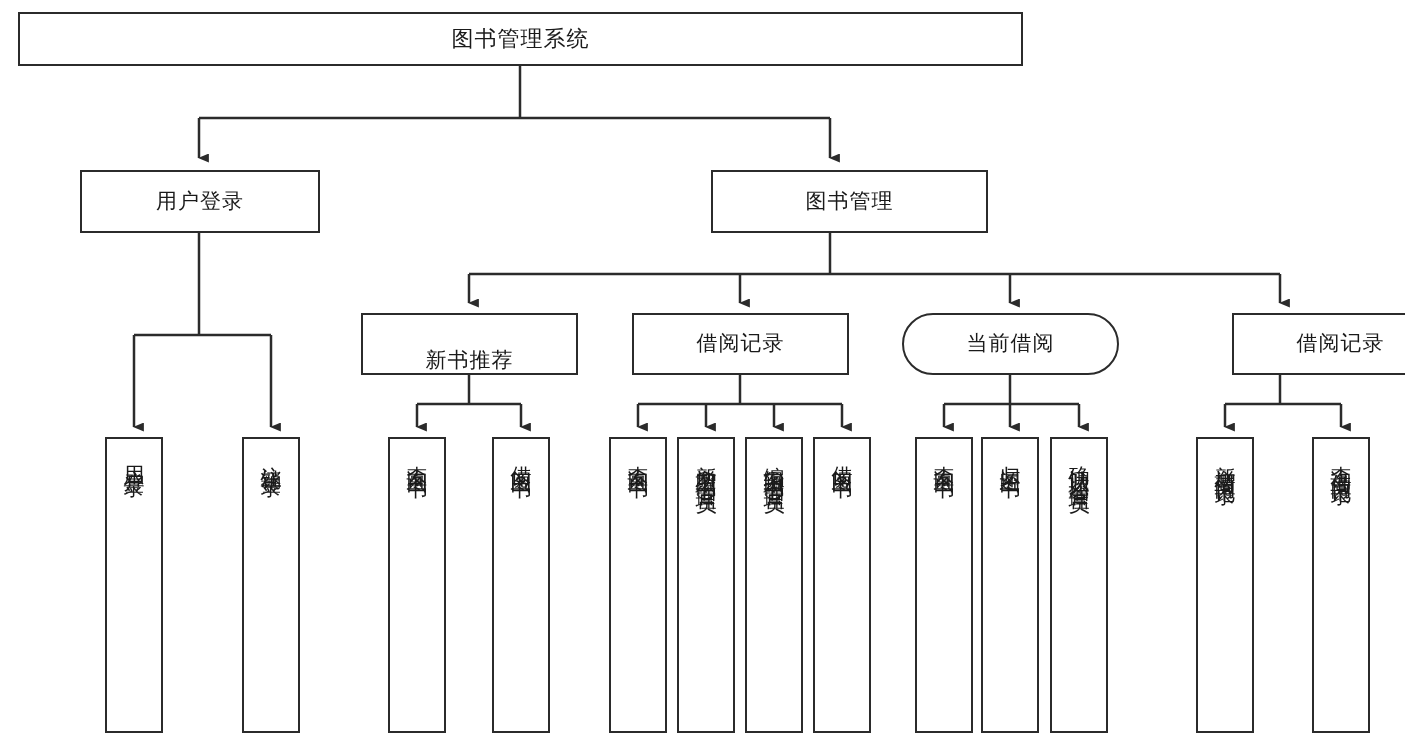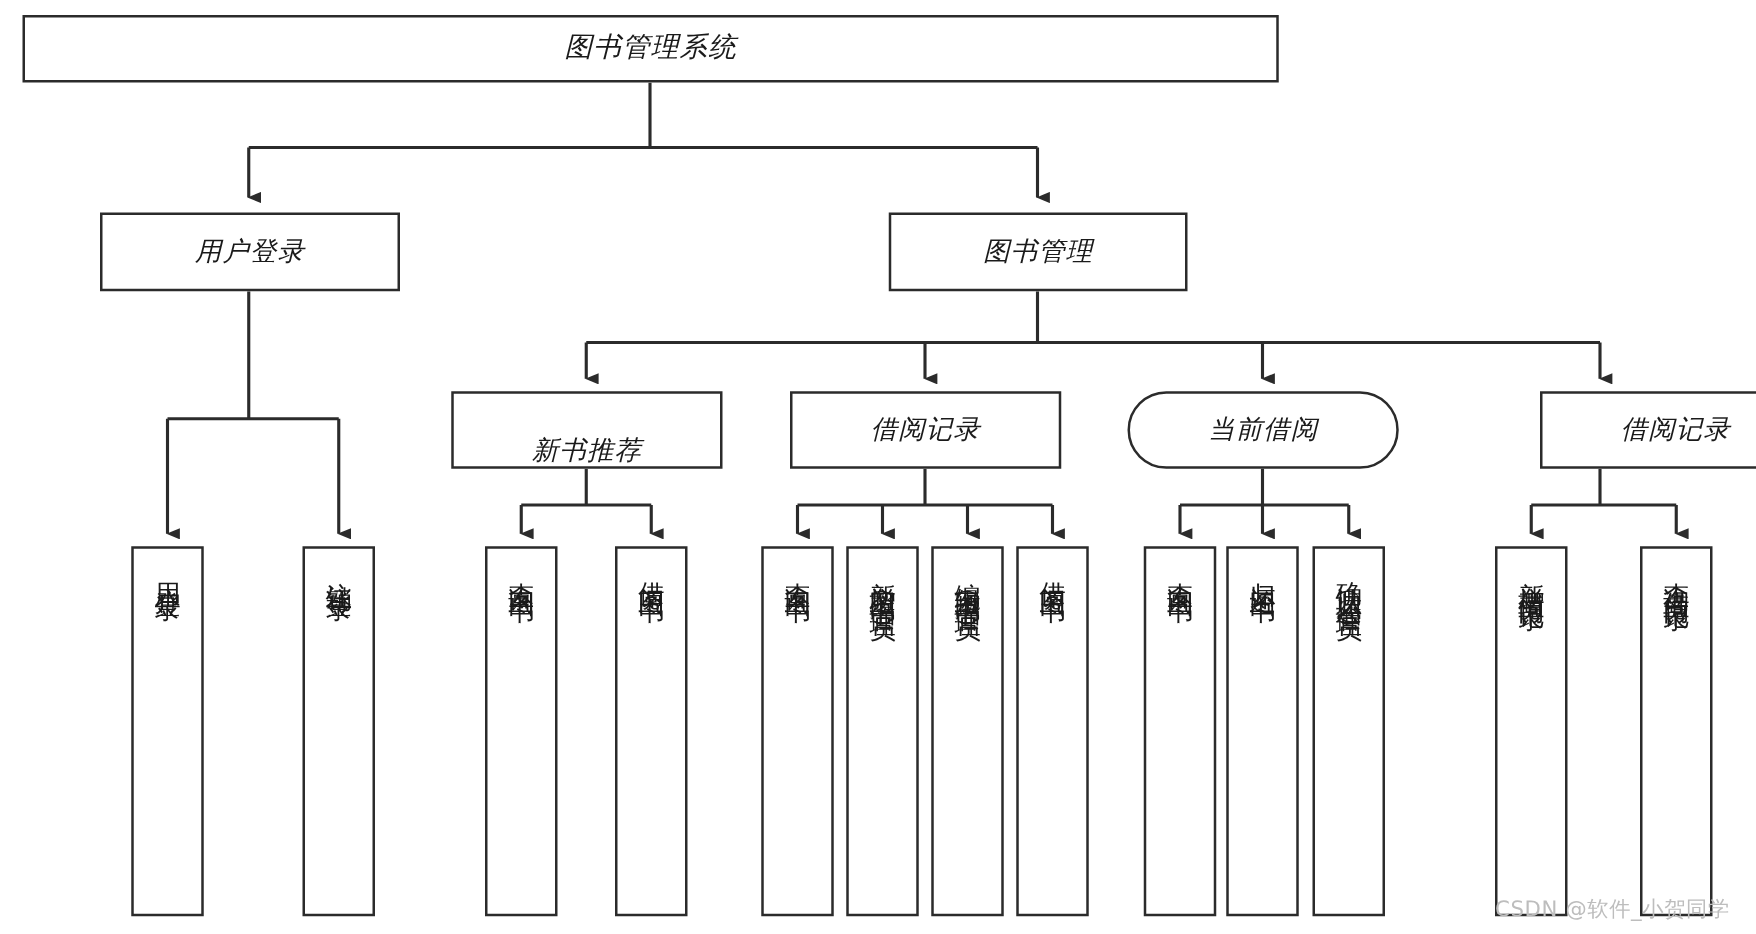--- a/index.html
+++ b/index.html
@@ -28,21 +28,20 @@
     background:#ffffff;
     display:flex;
     align-items:center;
     justify-content:center;
     color:#1a1a1a;
   }
   .node.h{           
     font-size:21px;
     letter-spacing:1px;
     line-height:1.2;
-    font-style:italic;
   }
   .node.root{
     font-size:22px;
   }
   .node.v{           
     align-items:flex-start;
     padding-top:10px;
     font-size:21px;
   }
   .vtext{
@@ -118,21 +117,21 @@
     </g>
   </svg>
 
   <div class="node h root" style="left:18px;top:12px;width:1005px;height:54px;">
     <span>图书管理系统</span>
   </div>
 
   <div class="node h" style="left:80px;top:170px;width:240px;height:63px;">
     <span>用户登录</span>
   </div>
-  <div class="node h" style="left:711px;top:170px;width:239px;height:63px;text-align:center;">
+  <div class="node h" style="left:711px;top:170px;width:277px;height:63px;text-align:center;">
     <span>图书管理</span>
   </div>
 
   <div class="node h" style="left:361px;top:313px;width:217px;height:62px;align-items:flex-end;">
     <span>新书推荐</span>
   </div>
   <div class="node h" style="left:632px;top:313px;width:217px;height:62px;">
     <span>借阅记录</span>
   </div>
   <div class="node h" style="left:902px;top:313px;width:217px;height:62px;border-radius:31px;">
@@ -179,15 +178,14 @@
     <span class="vtext">确认归还（管理员）</span>
   </div>
 
   <div class="node v" style="left:1196px;top:437px;width:58px;height:296px;">
     <span class="vtext">新增借阅记录</span>
   </div>
   <div class="node v" style="left:1312px;top:437px;width:58px;height:296px;">
     <span class="vtext">查询借阅记录</span>
   </div>
 
-  <div class="watermark" style="left:1196px;top:716px;">CSDN @软件_小贺同学</div>
 
 </div>
 
 </body></html>

